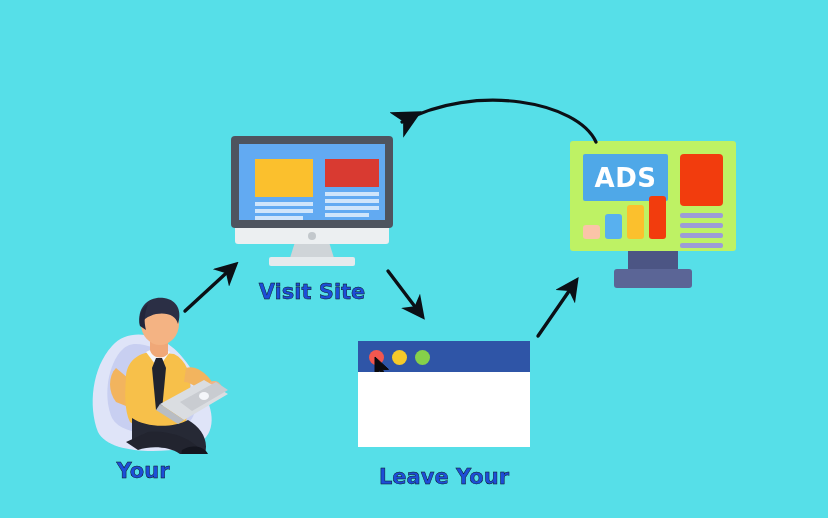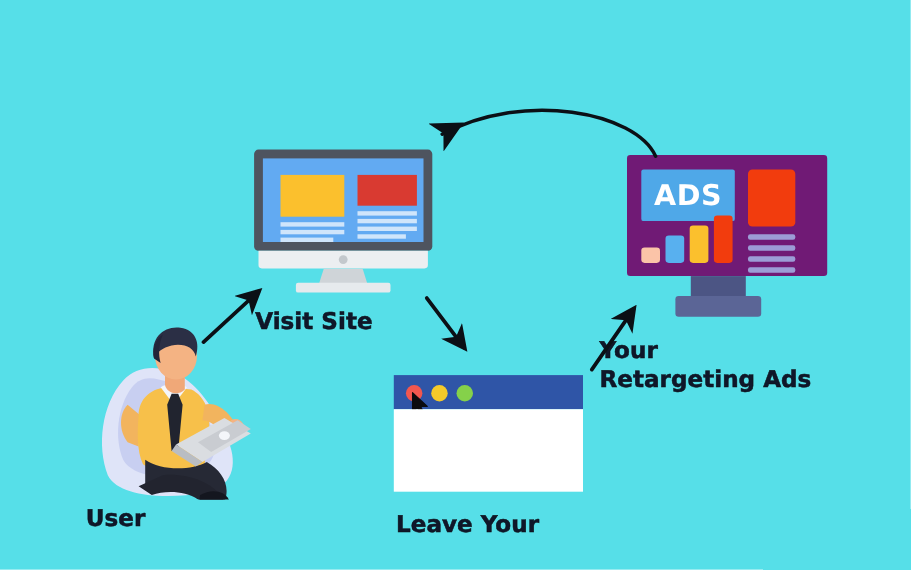--- a/index.html
+++ b/index.html
@@ -30,24 +30,25 @@
     letter-spacing: -0.8px;
     color: #0b0b0f;
     font-family: "DejaVu Sans", sans-serif;
     -webkit-text-stroke: 0.9px #0b0b0f;
   }
 
   
   .caption {
     position: absolute;
     font-weight: 700;
-    color: #0f172a;
+    color: #1d4ed8;
     font-family: "DejaVu Sans", sans-serif;
     font-size: 21px;
     line-height: 27px;
+    text-align: center;
     white-space: pre-line;
     -webkit-text-stroke: 0.45px #0d0d12;
   }
 
   
   #monitor-visit { position: absolute; left: 231px; top: 136px; width: 162px; height: 132px; }
   #mv-bezel {
     position: absolute; left: 0; top: 0; width: 162px; height: 92px;
     background: #4e545f; border-radius: 4px;
   }
@@ -71,22 +72,22 @@
     background: #cfd4d8; clip-path: polygon(10% 0, 90% 0, 100% 100%, 0 100%);
   }
   #mv-base {
     position: absolute; left: 38px; top: 121px; width: 86px; height: 9px;
     background: #e6eaed; border-radius: 2px;
   }
 
   
   #monitor-ads { position: absolute; left: 570px; top: 141px; width: 166px; height: 147px; }
   #ma-frame {
-    position: absolute; left: 0; top: 0; width: 182px; height: 110px;
-    background: #701a75; border-radius: 3px;
+    position: absolute; left: 0; top: 0; width: 166px; height: 110px;
+    background: #bef264; border-radius: 3px;
   }
   #ma-banner {
     position: absolute; left: 13px; top: 13px; width: 85px; height: 47px;
     background: #4fa8e8; border-radius: 2px;
   }
   #ma-banner-text {
     position: absolute; left: 0; top: 0; width: 85px; height: 47px;
     display: flex; align-items: center; justify-content: center;
     color: #ffffff; font-weight: 700; font-size: 26px; letter-spacing: 0.5px;
     font-family: "DejaVu Sans", sans-serif;
@@ -172,22 +173,20 @@
       <div class="ma-bar" style="left:79px; width:17px; height:43px; background:#f23c0d;"></div>
 
       <div class="ma-line" style="top:72px;"></div>
       <div class="ma-line" style="top:82px;"></div>
       <div class="ma-line" style="top:92px;"></div>
       <div class="ma-line" style="top:102px;"></div>
     </div>
     <div id="ma-neck"></div>
     <div id="ma-base"></div>
   </div>
-  <div class="caption" id="cap-ads">Your
-Retargeting Ads</div>
 
   <div id="browser">
     <div id="br-titlebar">
       <div class="br-dot" id="br-dot-red"></div>
       <div class="br-dot" id="br-dot-yellow"></div>
       <div class="br-dot" id="br-dot-green"></div>
       <svg id="br-cursor" viewBox="0 0 18 24">
         <path d="M1,1 L1,19 L5.6,14.6 L8.6,21.4 L11.4,20.1 L8.5,13.6 L14.5,13.4 Z" fill="#0b0b0f" stroke="#0b0b0f" stroke-width="1" stroke-linejoin="round"></path>
       </svg>
     </div>
@@ -220,21 +219,21 @@
     <path d="M66,150 C88,148 110,156 120,170 L128,186 L112,192 L98,172 C86,164 68,164 56,168 L44,160 Z" fill="#22242f"></path>
 
     <path d="M78,122 L122,98 L146,112 L102,138 Z" fill="#dadde1"></path>
     <path d="M98,120 L134,100 L146,108 L110,129 Z" fill="#c9ccd1"></path>
     <ellipse cx="122" cy="114" rx="5" ry="4" fill="#f4f6fa"></ellipse>
     <path d="M78,122 L102,138 L96,142 L74,128 Z" fill="#b9bdc3"></path>
 
     <path d="M100,168 C110,162 122,164 126,172 C128,178 120,182 110,180 C102,178 98,174 100,168 Z" fill="#14161f"></path>
     <path d="M132,180 C142,176 152,180 152,188 L136,190 C130,188 128,183 132,180 Z" fill="#14161f"></path>
   </svg>
-  <div class="caption" id="cap-user">User</div>
+  <div class="caption" id="cap-user">Your</div>
 
   <svg class="arrow-svg" id="arrow-top" viewBox="0 0 222 62">
     <defs>
       <marker id="ah-left" markerWidth="9" markerHeight="9" refX="7" refY="4.5" orient="auto">
         <path d="M9,0 L0,4.5 L9,9 L6.6,4.5 Z" fill="#0b1016"></path>
       </marker>
       <marker id="ah" markerWidth="7" markerHeight="7" refX="5.6" refY="3.5" orient="auto">
         <path d="M0,0 L7,3.5 L0,7 L2,3.5 Z" fill="#0b1016"></path>
       </marker>
     </defs>

